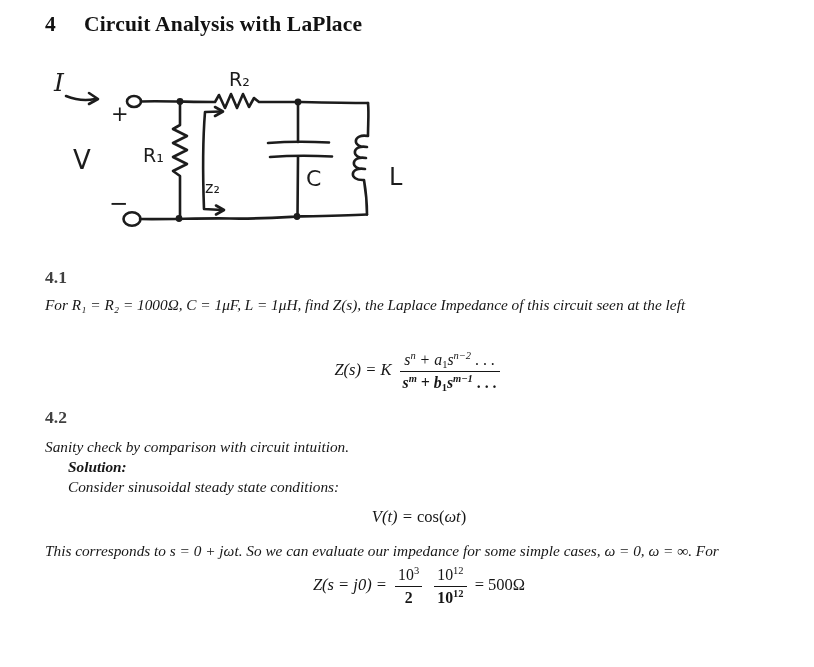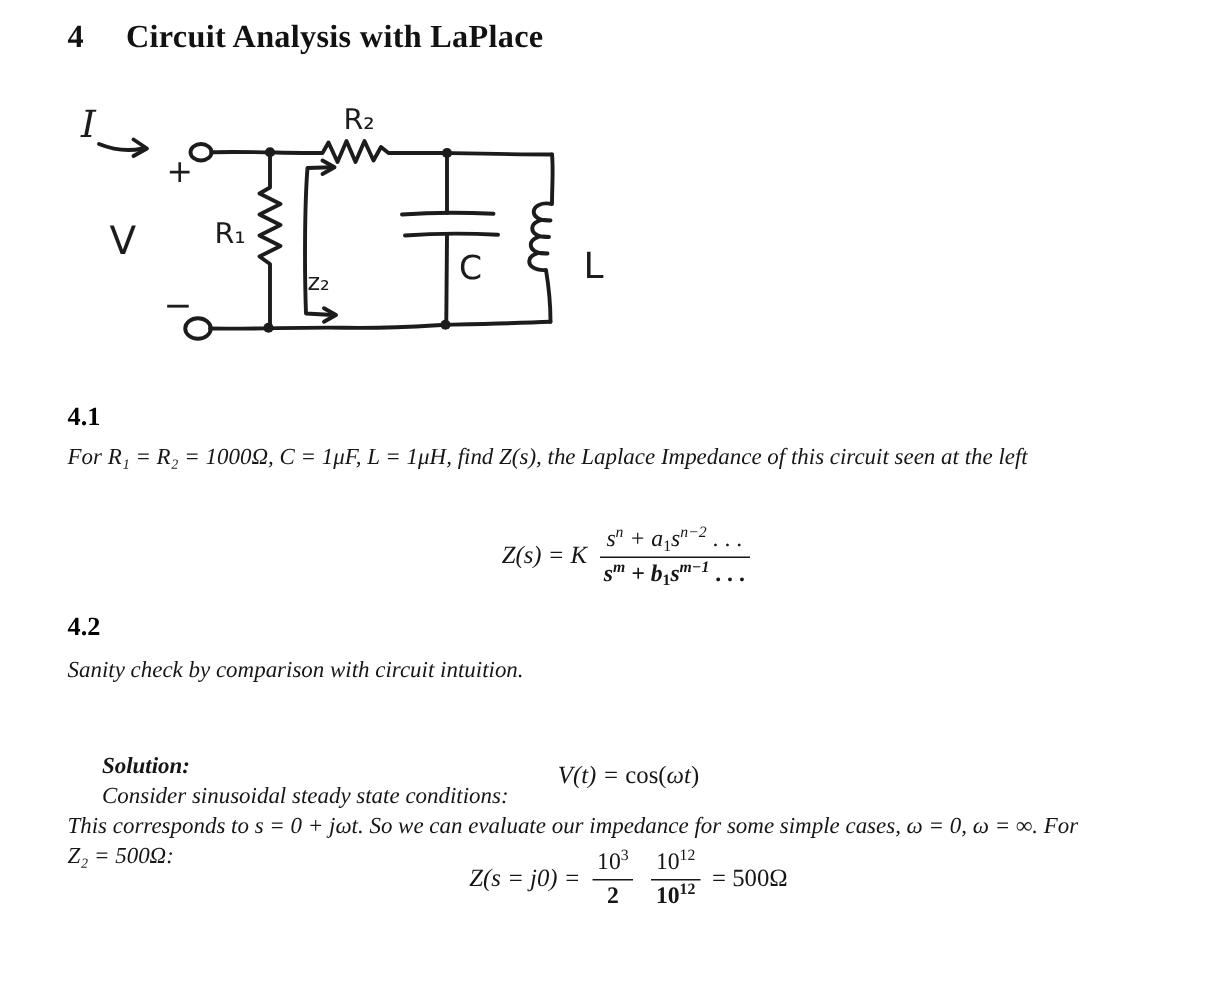--- a/index.html
+++ b/index.html
@@ -5,25 +5,25 @@
   html,body { margin:0; padding:0; background:#ffffff; }
   .page {
     position:relative; width:814px; height:667px; background:#ffffff;
     font-family:"Liberation Serif","DejaVu Serif",serif; color:#161616;
     overflow:hidden;
   }
   .title-row {
     position:absolute; left:45px; top:12px; display:flex; gap:28px;
     font-weight:bold; font-size:21.5px; letter-spacing:0.2px; color:#121212;
   }
-  .sec-head { position:absolute; left:45px; font-weight:bold; font-size:17.5px; color:#000000; }
+  .sec-head { position:absolute; left:45px; font-weight:bold; font-size:17.5px; color:#404040; }
   .para { position:absolute; left:45px; width:752px; font-size:15.3px; line-height:20.2px;font-style:italic; }
   .para div { white-space:nowrap; }
   .indent { margin-left:23px; }
-  .bold { font-weight:bold;margin-top:44px; }
+  .bold { font-weight:bold; }
 
   .math-row { position:absolute; left:45px; width:748px; text-align:center; font-size:16.5px; }
   .mi { font-style:italic; }
   .mr { font-style:normal; }
   .frac { display:inline-block; vertical-align:middle; text-align:center; margin:0 4px; font-size:15.8px; line-height:1.18; }
   .frac .num { display:block; border-bottom:1.4px solid #161616; padding:0 3px 1.5px; }
   .frac .den { display:block; padding:1.5px 3px 0;font-weight:bold; }
   .math-row sup { font-size:10.5px; font-style:italic; line-height:0; vertical-align:6px; }
   .math-row sub { font-size:10.5px; font-style:normal; line-height:0; vertical-align:-3px; }
   .math-row sup.rm { font-style:normal; }
@@ -122,21 +122,20 @@
     <div class="indent bold">Solution:</div>
     <div class="indent">Consider sinusoidal steady state conditions:</div>
   </div>
 
   <div class="math-row" style="top:507px">
     <span class="mi">V(t) = </span><span class="mr">cos(</span><span class="mi">ωt</span><span class="mr">)</span>
   </div>
 
   <div class="para" style="top:541px">
     <div>This corresponds to s = 0 + jωt. So we can evaluate our impedance for some simple cases, ω = 0, ω = ∞. For</div>
-    <div>Z₂ = 500Ω:</div>
   </div>
 
   <div class="math-row" style="top:566px">
     <span class="mi">Z(s = j0) = </span>
     <span class="frac">
       <span class="num"><span class="mr">10</span><sup class="rm">3</sup></span>
       <span class="den"><span class="mr">2</span></span>
     </span>
     <span class="frac">
       <span class="num"><span class="mr">10</span><sup class="rm">12</sup></span>

